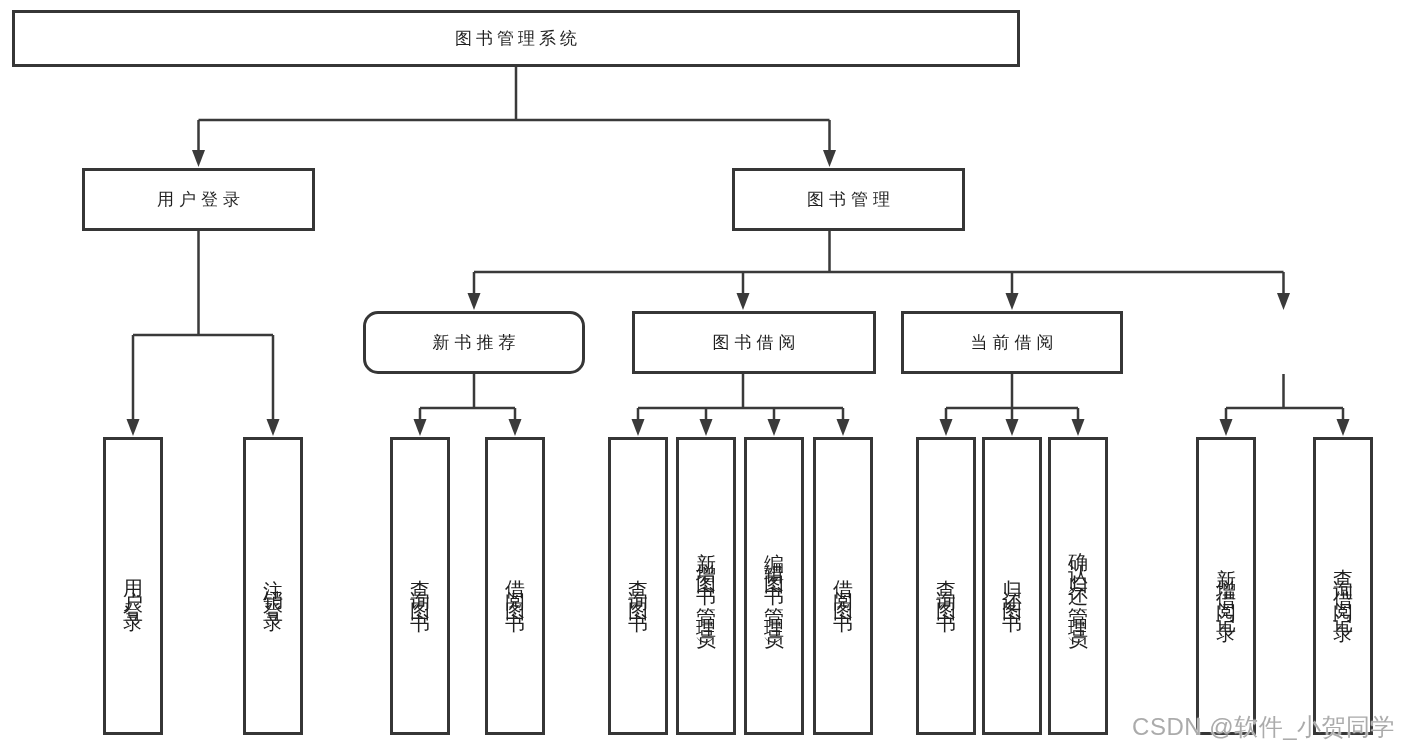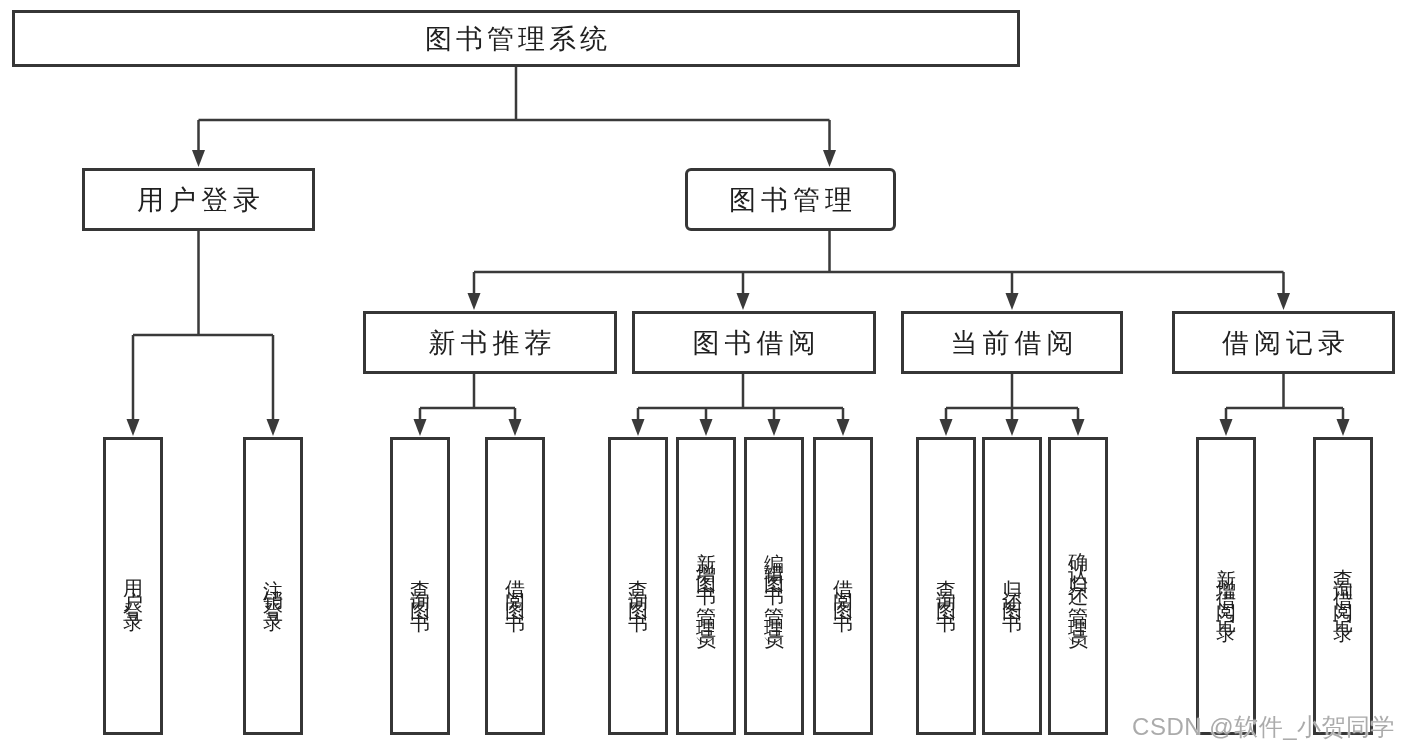--- a/index.html
+++ b/index.html
@@ -42,21 +42,21 @@
     box-sizing: border-box;
     background: #ffffff;
     border: 3px solid #363636;
     color: #1f1f1f;
     display: flex;
     align-items: center;
     justify-content: center;
     text-align: center;
   }
   .hbox {
-    font-size: 27px;
+    font-size: 17px;
     letter-spacing: 5px;
     text-indent: 5px; 
     white-space: nowrap;
   }
   .hbox.root {
     letter-spacing: 4px;
     text-indent: 4px;
   }
   .vbox span {
     writing-mode: vertical-rl;
@@ -115,26 +115,25 @@
     <polygon points="1071.5,419 1084.5,419 1078,436"></polygon>
 
     <path d="M1283.5,374 V408 M1226,408 H1343 M1226,408 V425 M1343,408 V425"></path>
     <polygon points="1219.5,419 1232.5,419 1226,436"></polygon>
     <polygon points="1336.5,419 1349.5,419 1343,436"></polygon>
   </svg>
 
   <div class="hbox root" style="left:12px; top:10px; width:1008px; height:57px;">图书管理系统</div>
 
   <div class="hbox" style="left:82px; top:168px; width:233px; height:63px;">用户登录</div>
-  <div class="hbox" style="left:685px; top:168px; width:211px; height:63px;border-radius:6px;">图书管理</div>
+  <div class="hbox" style="left:732px; top:168px; width:233px; height:63px;">图书管理</div>
 
-  <div class="hbox" style="left:363px; top:311px; width:254px; height:63px;">新书推荐</div>
+  <div class="hbox" style="left:363px; top:311px; width:222px; height:63px;border-radius:15px;">新书推荐</div>
   <div class="hbox" style="left:632px; top:311px; width:244px; height:63px;">图书借阅</div>
   <div class="hbox" style="left:901px; top:311px; width:222px; height:63px;">当前借阅</div>
-  <div class="hbox" style="left:1172px; top:311px; width:223px; height:63px;">借阅记录</div>
 
   <div class="vbox" style="left:103px; top:437px; width:60px; height:298px;">
     <span>用户登录</span>
   </div>
   <div class="vbox" style="left:243px; top:437px; width:60px; height:298px;">
     <span>注销登录</span>
   </div>
 
   <div class="vbox" style="left:390px; top:437px; width:60px; height:298px;">
     <span>查询图书</span>

